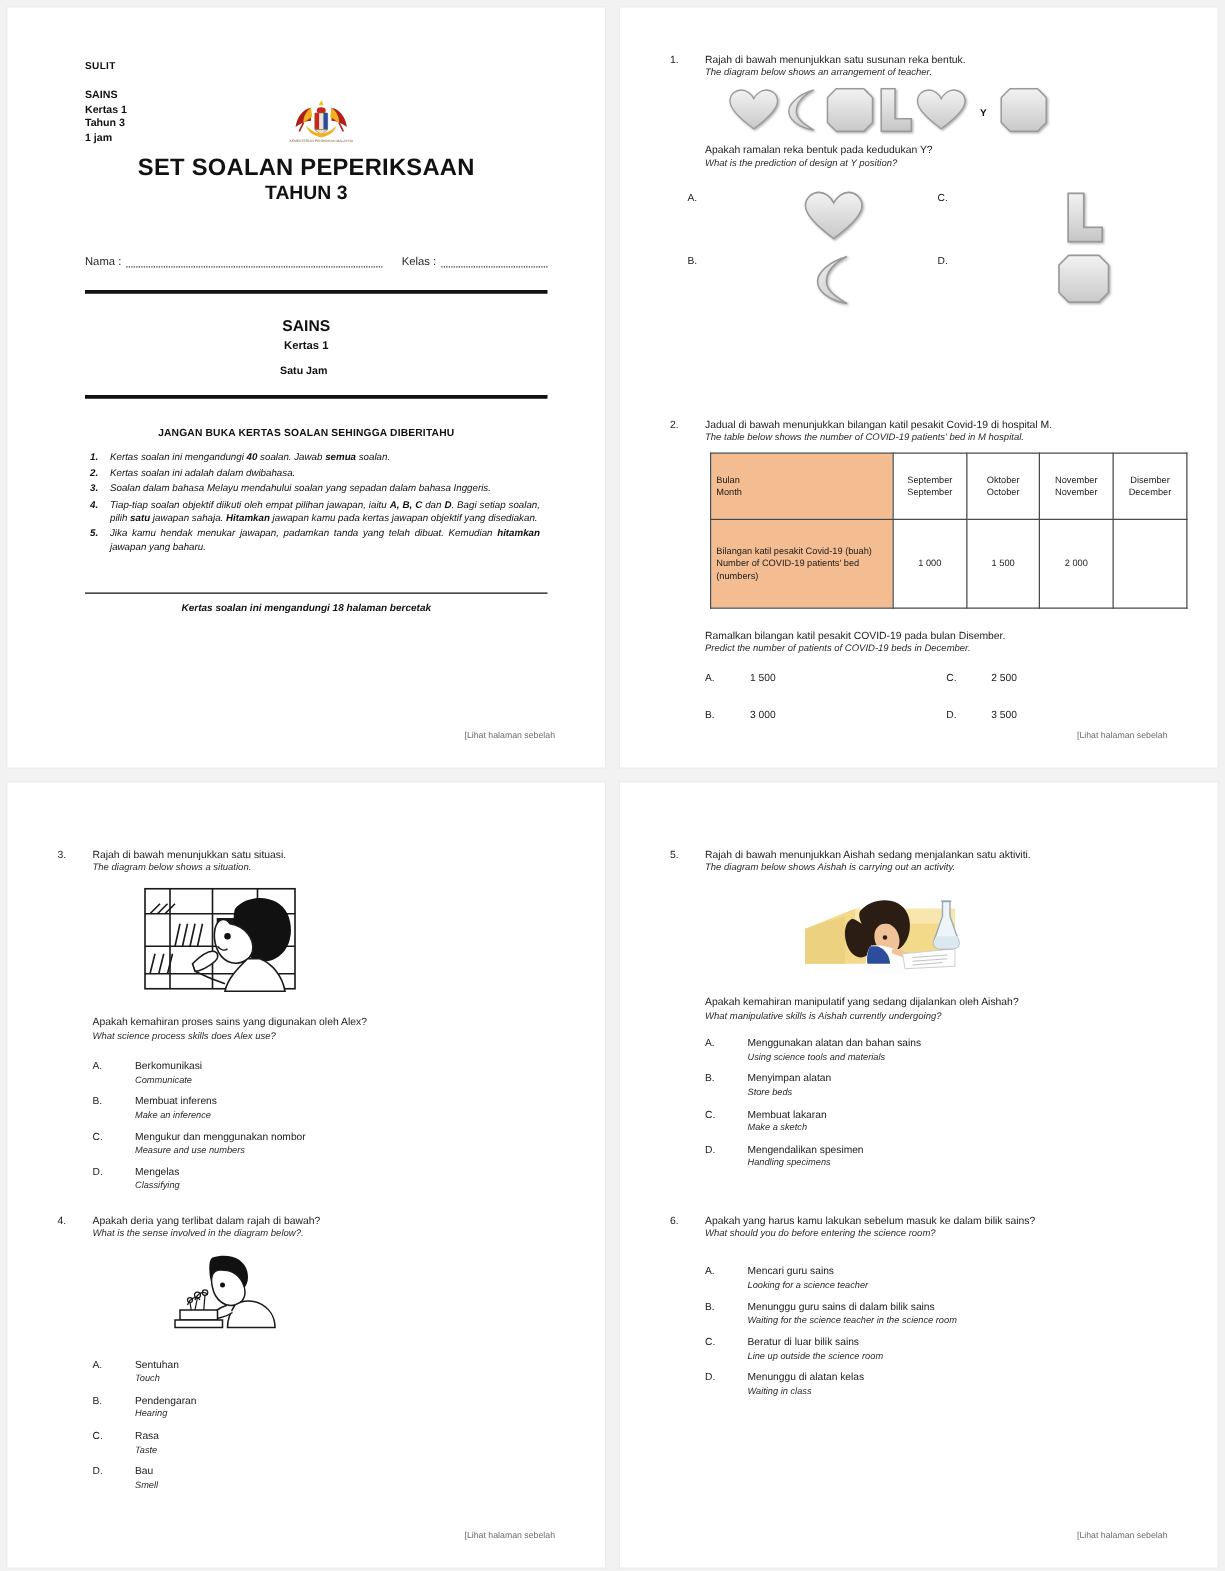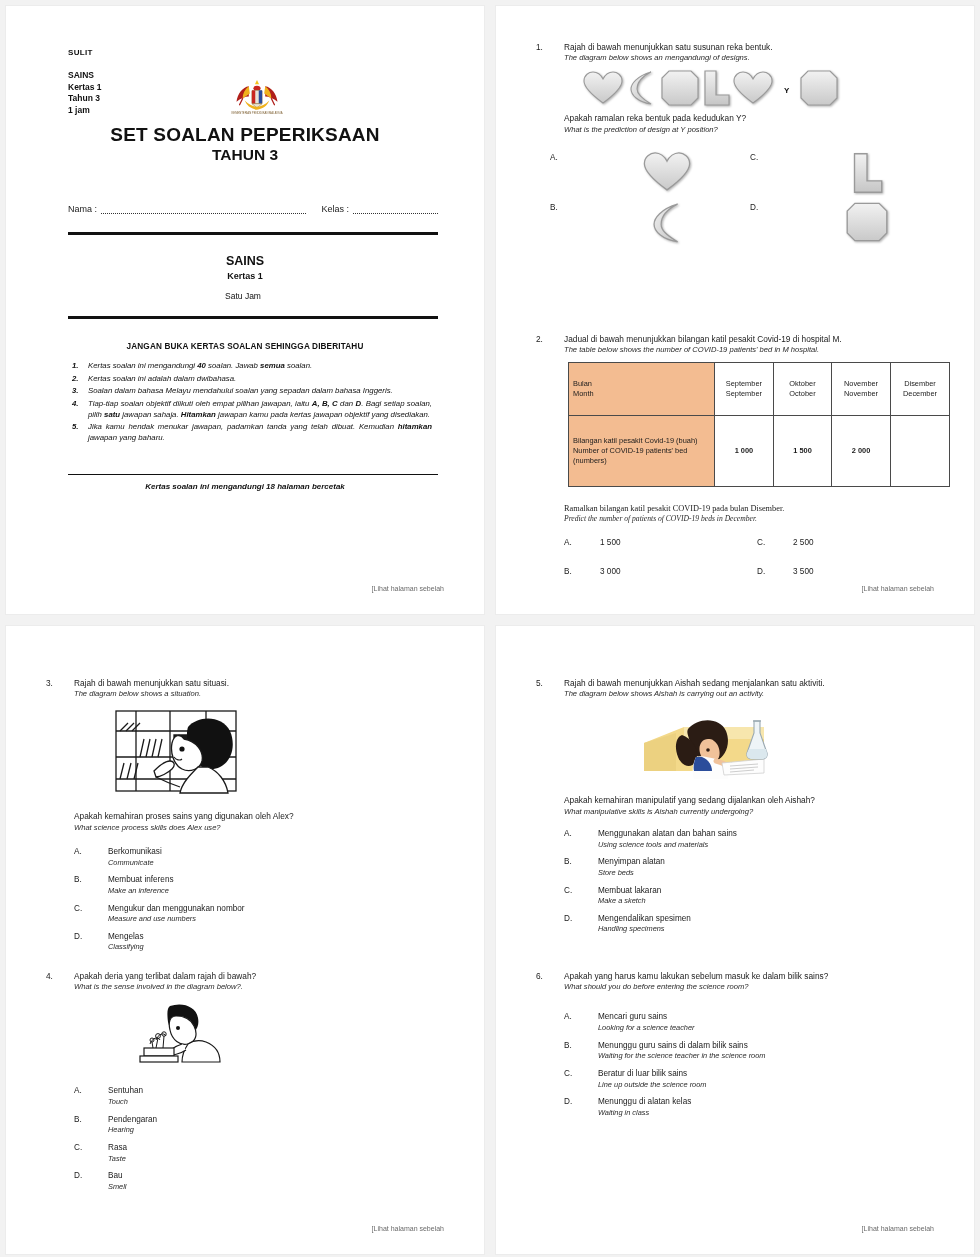--- a/index.html
+++ b/index.html
@@ -37,21 +37,21 @@
   .cv-names{position:absolute;left:62px;right:46px;top:198px;display:flex;align-items:flex-end;font-size:9px;color:#222;}
   .cv-dotline{border-bottom:1.4px dotted #333;display:inline-block;margin-left:4px;height:9px;}
   .cv-dot-long{width:205px;}
   .cv-dot-short{width:85px;}
   .cv-gap{flex:1;}
   .rule{position:absolute;left:62px;right:46px;border-top:3px solid #111;}
   .rule-thin{position:absolute;left:62px;right:46px;border-top:1.6px solid #111;}
   .cv-r1{top:226px;}
   .cv-subj{position:absolute;left:0;right:0;top:248px;text-align:center;font-size:12.5px;font-weight:bold;color:#111;}
   .cv-kertas{position:absolute;left:0;right:0;top:265px;text-align:center;font-size:9px;font-weight:bold;color:#111;}
-  .cv-satu{position:absolute;left:0;right:4px;top:285px;text-align:center;font-size:8.5px;font-weight:normal;color:#111;}
+  .cv-satu{position:absolute;left:0;right:4px;top:285px;text-align:center;font-size:8.5px;font-weight:bold;color:#111;}
   .cv-r2{top:310px;}
   .cv-warn{position:absolute;left:0;right:0;top:336px;text-align:center;font-size:8.2px;font-weight:bold;color:#111;letter-spacing:.15px;}
   .cv-inst{position:absolute;left:66px;right:52px;top:354px;font-size:7.8px;line-height:1.42;color:#111;font-style:italic;}
   .cv-inst ol{margin:0;padding:0;list-style:none;}
   .cv-inst li{display:flex;margin-bottom:1.5px;text-align:justify;}
   .cv-inst .num{width:16px;flex:none;font-weight:bold;font-style:italic;}
   .cv-inst .txt{flex:1;}
   .cv-r3{top:468px;}
   .cv-pages{position:absolute;left:0;right:0;top:476px;text-align:center;font-size:8px;font-weight:bold;font-style:italic;color:#111;}
   .footnote{position:absolute;right:40px;bottom:22px;font-size:7px;color:#6a6a6a;}
@@ -78,21 +78,21 @@
   .grid-opts{margin-left:14px;display:grid;grid-template-columns:1fr 1fr;row-gap:6px;}
   .gopt{display:flex;}
   .gopt-l{width:34px;flex:none;font-size:8.2px;padding-top:2px;color:#1b1b1b;}
   .gopt-s{flex:1;display:flex;justify-content:center;}
 
   
   .tbl{margin-left:32px;margin-top:7px;border-collapse:collapse;font-size:7.4px;color:#1b1b1b;}
   .tbl td{border:1px solid #4a4a4a;padding:16px 4px;vertical-align:middle;}
   .tbl .hdcell{background:#F3BC91;width:150px;line-height:1.3;}
   .tbl .mcell{text-align:center;line-height:1.3;width:52px;}
-  .tbl .vcell{text-align:center;height:38px;font-weight:bold;}
+  .tbl .vcell{text-align:center;height:38px;}
   .tbl .en{}
 </style>
 </head>
 <body>
 
 <div class="sheet">
 
   <div class="page">
     <div class="page-inner">
       <div class="cv-sulit">SULIT</div>
@@ -175,21 +175,21 @@
   </div>
 
   <div class="page">
     <div class="page-inner">
 
       <div class="q" style="top:36px;">
         <div class="q-head">
           <div class="q-num">1.</div>
           <div class="q-body">
             <div>Rajah di bawah menunjukkan satu susunan reka bentuk.</div>
-            <div class="q-en">The diagram below shows an mengandungi of designs.</div>
+            <div class="q-en">The diagram below shows an arrangement of teacher.</div>
           </div>
         </div>
 
         <div class="shape-row">
           <span class="sh">
             <svg width="42" height="34" viewBox="0 0 42 34">
                 <defs>
                   <linearGradient id="g1" x1="0" y1="0" x2="0" y2="1">
                     <stop offset="0" stop-color="#f2f2f2"></stop>
                     <stop offset="1" stop-color="#c9c9c9"></stop>
@@ -324,21 +324,21 @@
               <div class="en">Number of COVID-19 patients' bed (numbers)</div>
             </td>
             <td class="vcell">1 000</td>
             <td class="vcell">1 500</td>
             <td class="vcell">2 000</td>
             <td class="vcell"></td>
           </tr>
         </tbody>
           </table>
 
-        <div class="stem" style="margin-top:16px;font-family:Liberation Serif, serif;">
+        <div class="stem" style="margin-top:16px;">
           <div>Ramalkan bilangan katil pesakit COVID-19 pada bulan Disember.</div>
           <div class="q-en">Predict the number of patients of COVID-19 beds in December.</div>
         </div>
 
         <div class="opts2" style="margin-top:14px;">
           <div class="opt2">
             <span class="opt2-l">A.</span>
             <span>1 500</span>
           </div>
           <div class="opt2">

